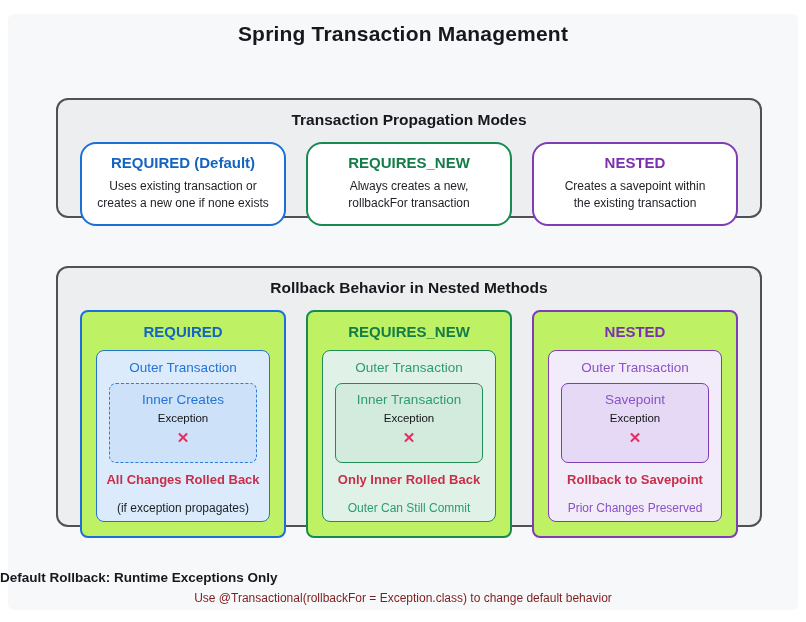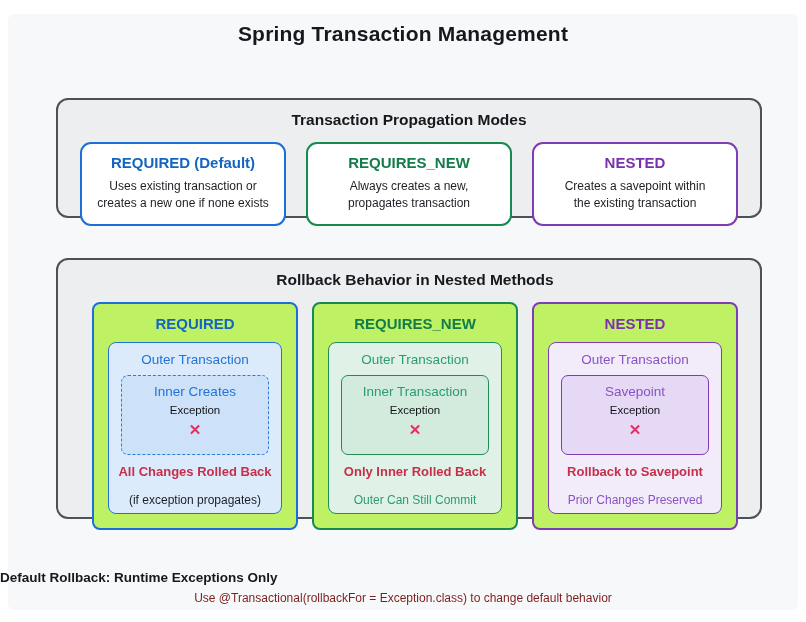--- a/index.html
+++ b/index.html
@@ -18,33 +18,33 @@
     position:absolute; left:0; top:22px; width:806px;
     text-align:center; font-size:21px; font-weight:bold; color:#15181d;
     letter-spacing:.2px;
   }
   .panel {
     position:absolute; left:56px; width:706px;
     box-sizing:border-box;
     background:#eceef0; border:2px solid #4d5257; border-radius:12px;
   }
   .panel-top { top:98px; height:120px; }
-  .panel-bottom { top:258px; height:261px;padding-left:12px; }
+  .panel-bottom { top:266px; height:261px; }
   .panel-title {
     text-align:center; font-size:15.5px; font-weight:bold; color:#15181d;
     margin-top:11px;
   }
   .cards-row {
     display:flex; justify-content:space-between;
     padding:0 22px; margin-top:13px;
   }
   
   .p-card {
     width:206px; box-sizing:border-box; background:#ffffff;
-    border:2px solid #888; border-radius:11px;
+    border:2px solid #888; border-radius:16px;
     text-align:center; padding:10px 13px 11px;
   }
   .p-card-title { font-size:15px; font-weight:bold; }
   .p-card-desc { font-size:12px; color:#1c1f24; line-height:1.45; margin-top:7px; }
   
   .rb-card {
     width:206px; height:228px; box-sizing:border-box; background:#bef264;
     border:2px solid #888; border-radius:8px; text-align:center;
   }
   .rb-card-title { font-size:15px; font-weight:bold; margin-top:11px; }
@@ -107,21 +107,21 @@
       <div class="p-card-desc">
         <span>Uses existing transaction or</span><br>
         <span>creates a new one if none exists</span>
       </div>
     </div>
 
     <div class="p-card green">
       <div class="p-card-title">REQUIRES_NEW</div>
       <div class="p-card-desc">
         <span>Always creates a new,</span><br>
-        <span>propagates transaction</span>
+        <span>rollbackFor transaction</span>
       </div>
     </div>
 
     <div class="p-card purple">
       <div class="p-card-title">NESTED</div>
       <div class="p-card-desc">
         <span>Creates a savepoint within</span><br>
         <span>the existing transaction</span>
       </div>
     </div>

